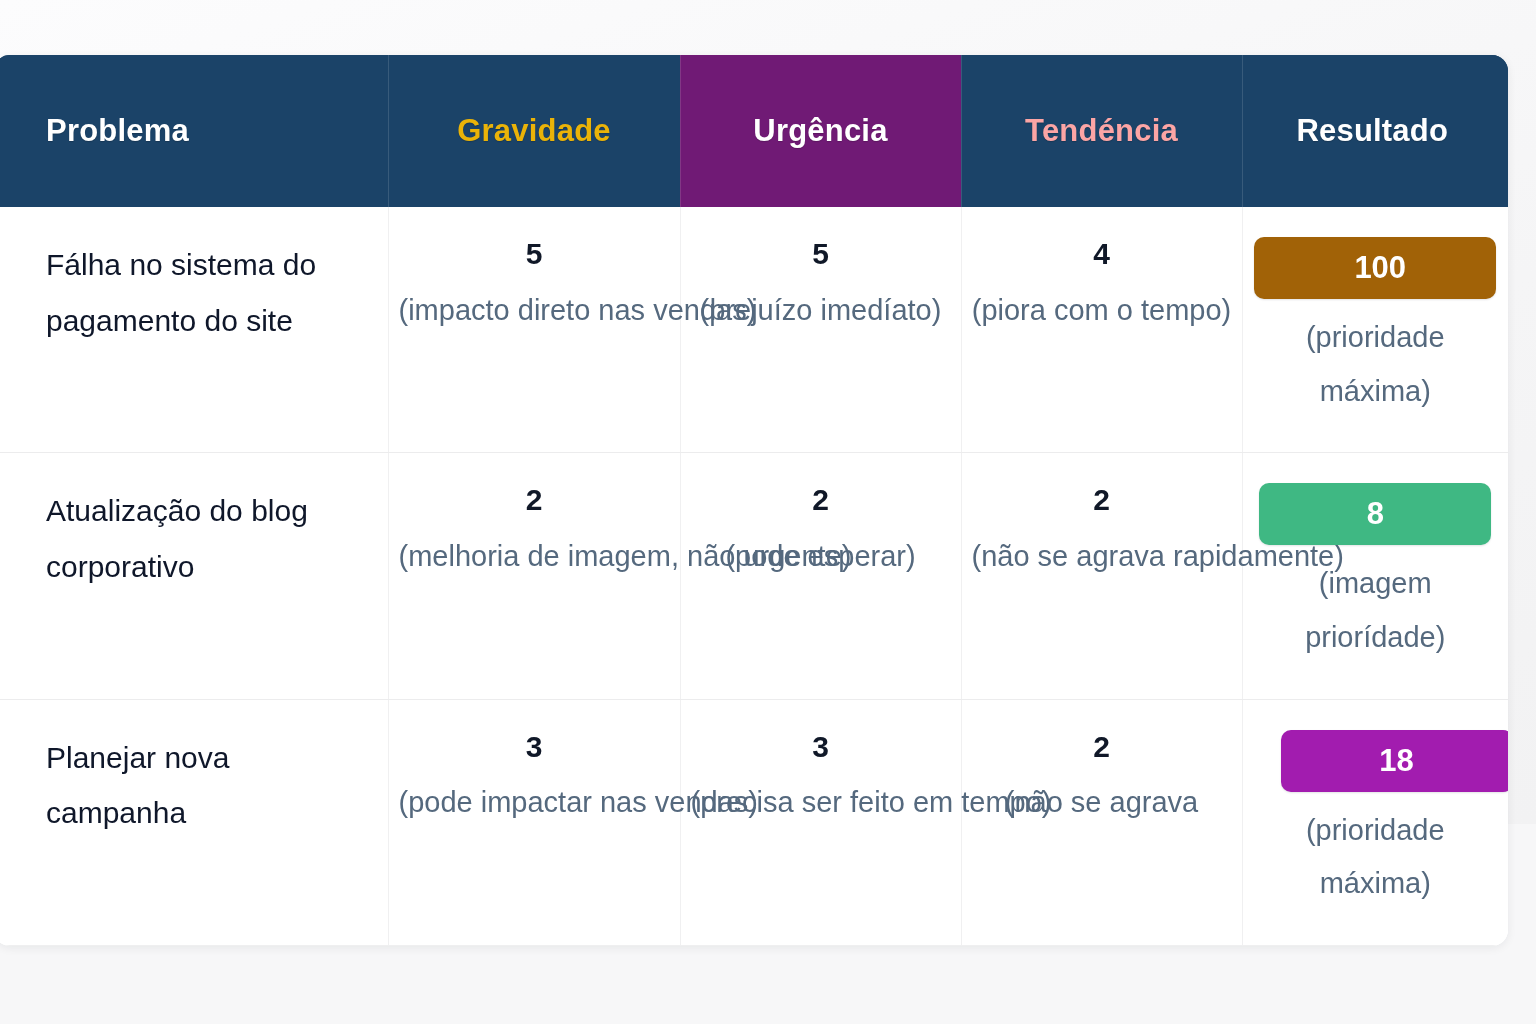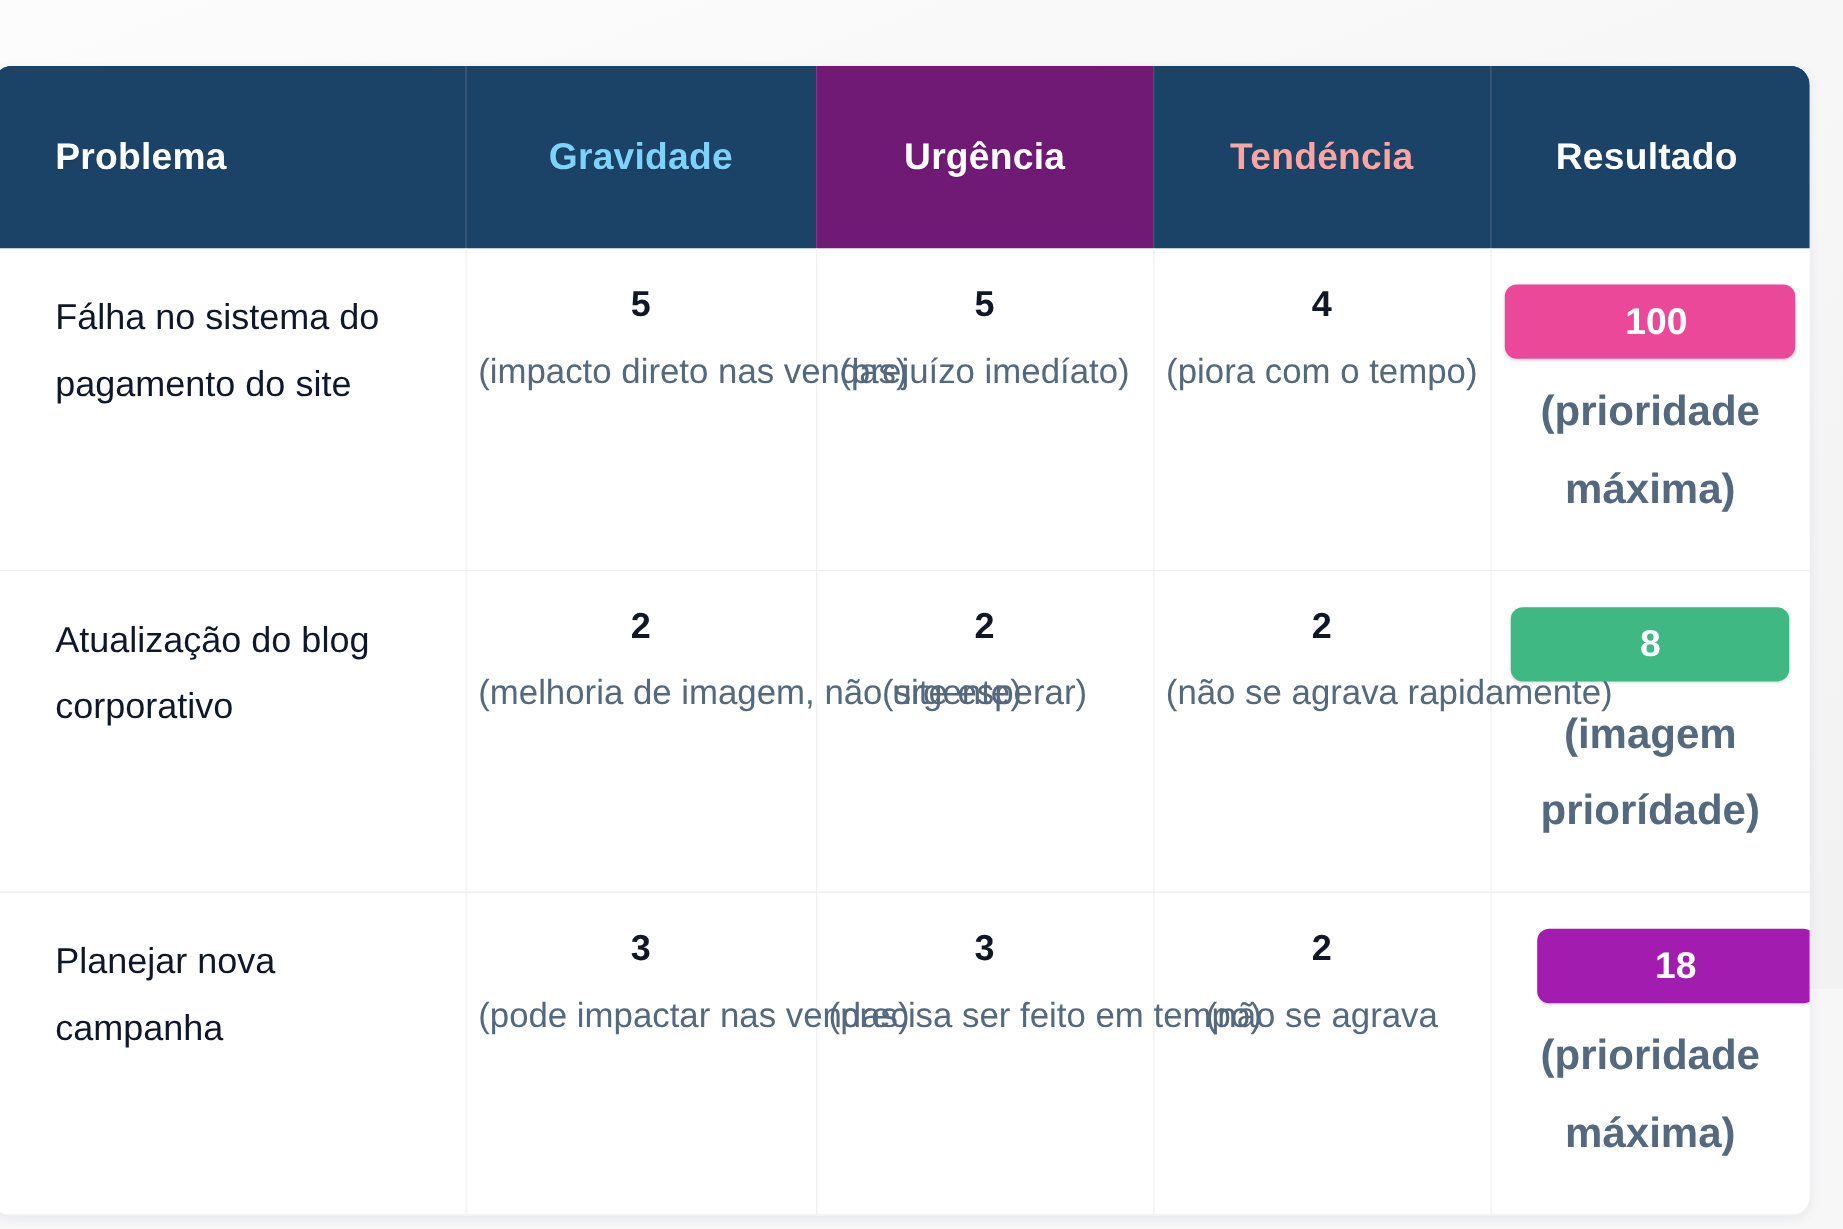--- a/index.html
+++ b/index.html
@@ -122,42 +122,42 @@
     font-size: 31px;
     font-weight: 700;
     line-height: 1.1;
     margin-bottom: 12px;
     box-shadow: 0 1px 2px rgba(16,24,40,0.12);
   }
   .badge-text { display: inline; }
   .result-note {
     display: block;
     color: #55697e;
-    font-size: 35px;
+    font-size: 29px;
     line-height: 1.85;
-    font-weight: 700;
+    font-weight: 400;
   }
 </style>
 </head>
 <body>
 
 <div class="page">
   <div class="card">
     <table class="table">
       <colgroup>
         <col class="w-problema">
         <col class="w-gravidade">
         <col class="w-urgencia">
         <col class="w-tendencia">
         <col class="w-resultado">
       </colgroup>
       <thead>
         <tr>
           <th class="col-problema" style="background-color: rgb(27, 67, 104); color: rgb(255, 255, 255);">Problema</th>
-          <th class="col-gravidade" style="background-color: rgb(27, 67, 104); color: #7dd3fc;">Gravidade</th>
+          <th class="col-gravidade" style="background-color: rgb(27, 67, 104); color: #eab308;">Gravidade</th>
           <th class="col-urgencia" style="background-color: #701a75; color: rgb(255, 255, 255);">Urgência</th>
           <th class="col-tendencia" style="background-color: rgb(27, 67, 104); color: #fca5a5;">Tendéncia</th>
           <th class="col-resultado" style="background-color: rgb(27, 67, 104); color: rgb(255, 255, 255);">Resultado</th>
         </tr>
       </thead>
       <tbody>
 
         <tr>
           <td class="cell-problem">Fálha no sistema do pagamento do site</td>
           <td class="cell-score">
@@ -166,36 +166,36 @@
           </td>
           <td class="cell-score">
             <span class="score-num">5</span>
             <span class="score-note">(prejuízo imedíato)</span>
           </td>
           <td class="cell-score">
             <span class="score-num">4</span>
             <span class="score-note">(piora com o tempo)</span>
           </td>
           <td class="cell-result">
-            <span class="badge" style="background-color: #ec4899; padding-left: 28px;">
+            <span class="badge" style="background-color: #a16207; padding-left: 28px;">
               <span class="badge-text">100</span>
             </span>
             <span class="result-note">(prioridade máxima)</span>
           </td>
         </tr>
 
         <tr>
           <td class="cell-problem">Atualização do blog corporativo</td>
           <td class="cell-score">
             <span class="score-num">2</span>
             <span class="score-note">(melhoria de imagem, não urgente)</span>
           </td>
           <td class="cell-score">
             <span class="score-num">2</span>
-            <span class="score-note">(site esperar)</span>
+            <span class="score-note">(pode esperar)</span>
           </td>
           <td class="cell-score">
             <span class="score-num">2</span>
             <span class="score-note">(não se agrava rapidamente)</span>
           </td>
           <td class="cell-result">
             <span class="badge" style="background-color: rgb(63, 184, 131);">
               <span class="badge-text">8</span>
             </span>
             <span class="result-note">(imagem priorídade)</span>

